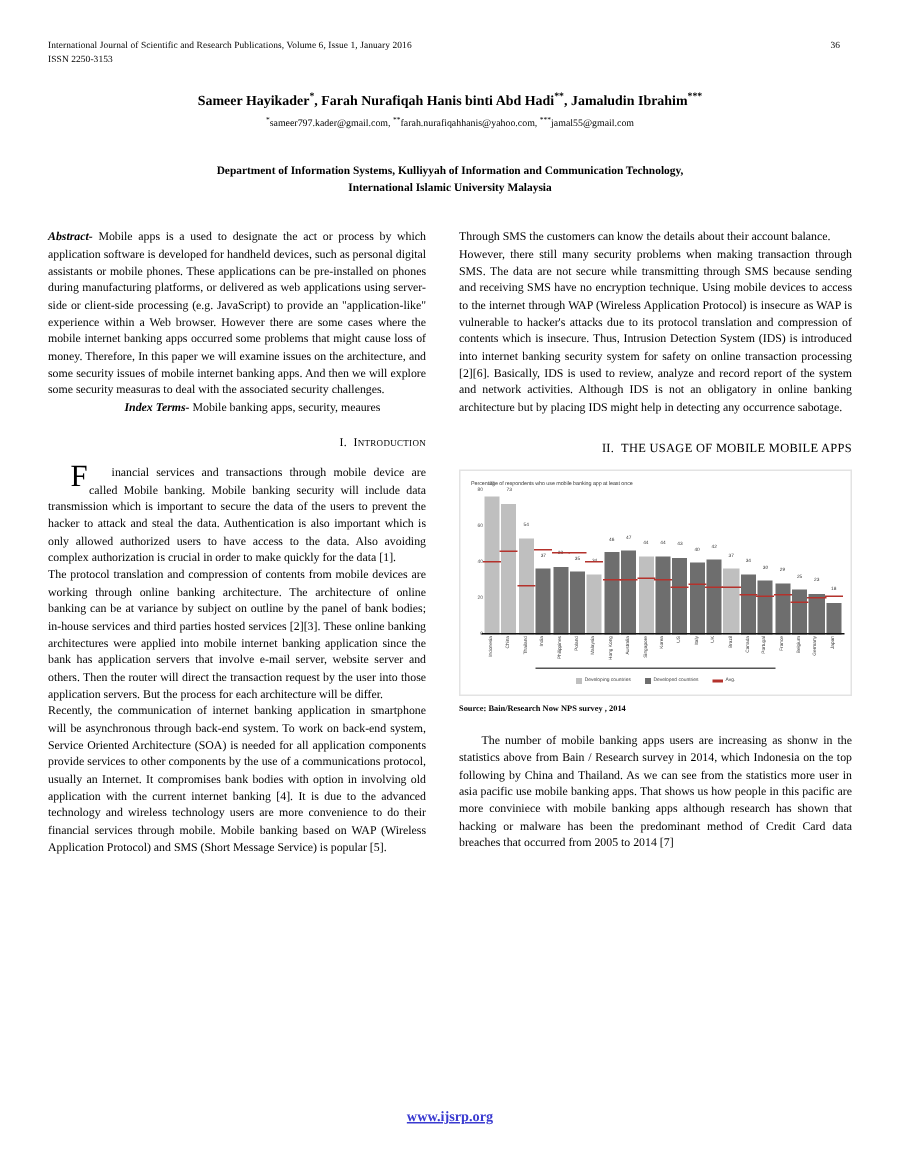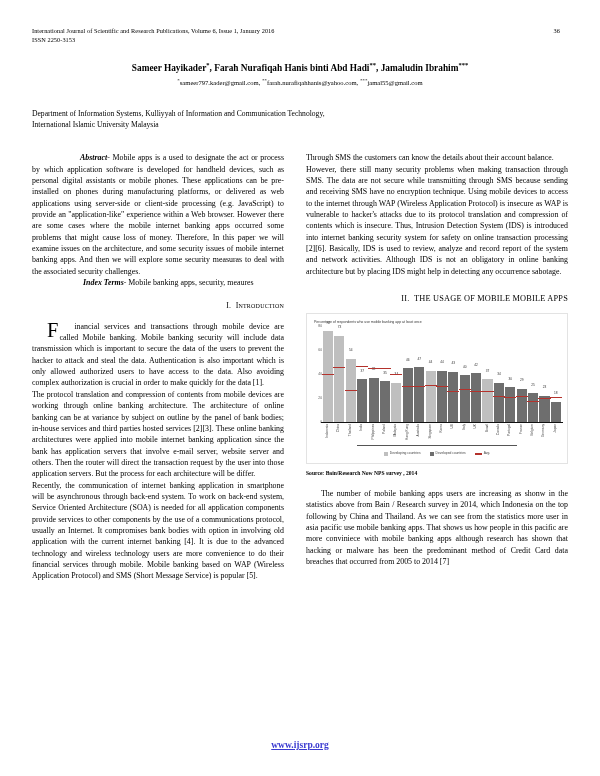--- a/index.html
+++ b/index.html
@@ -52,42 +52,43 @@
     margin-top: 17px;
   }
   .authors sup { font-size: 6.5px; font-weight: bold; }
   .emails {
     text-align: center;
     font-size: 6.6px;
     margin-top: 5px;
   }
   .emails sup { font-size: 5px; }
   .affil {
-    text-align: left;
+    text-align: center;
     font-size: 7.6px;
     line-height: 11px;
     margin-top: 22px;
+    font-weight: bold;
   }
 
   
   .columns {
     display: flex;
     gap: 22px;
     margin-top: 22px;
   }
   .col {
     width: 262px;
     font-size: 7.9px;
     line-height: 11.35px;
     text-align: justify;
     hyphens: none;
   }
   .col p { margin: 0; }
   .col p.indent { text-indent: 15px; }
-  .abstract-lead { font-weight: bold; font-style: italic; margin-left: 48px; }
+  .abstract-lead { font-weight: bold; font-style: italic; }
   .idx {
     margin-top: 11px;
     text-indent: 15px;
   }
   .idx b { font-style: italic; margin-left: 36px; }
 
   .sec-head {
     text-align: right;
     margin: 12px 0 9px 0;
     font-size: 7.9px;

